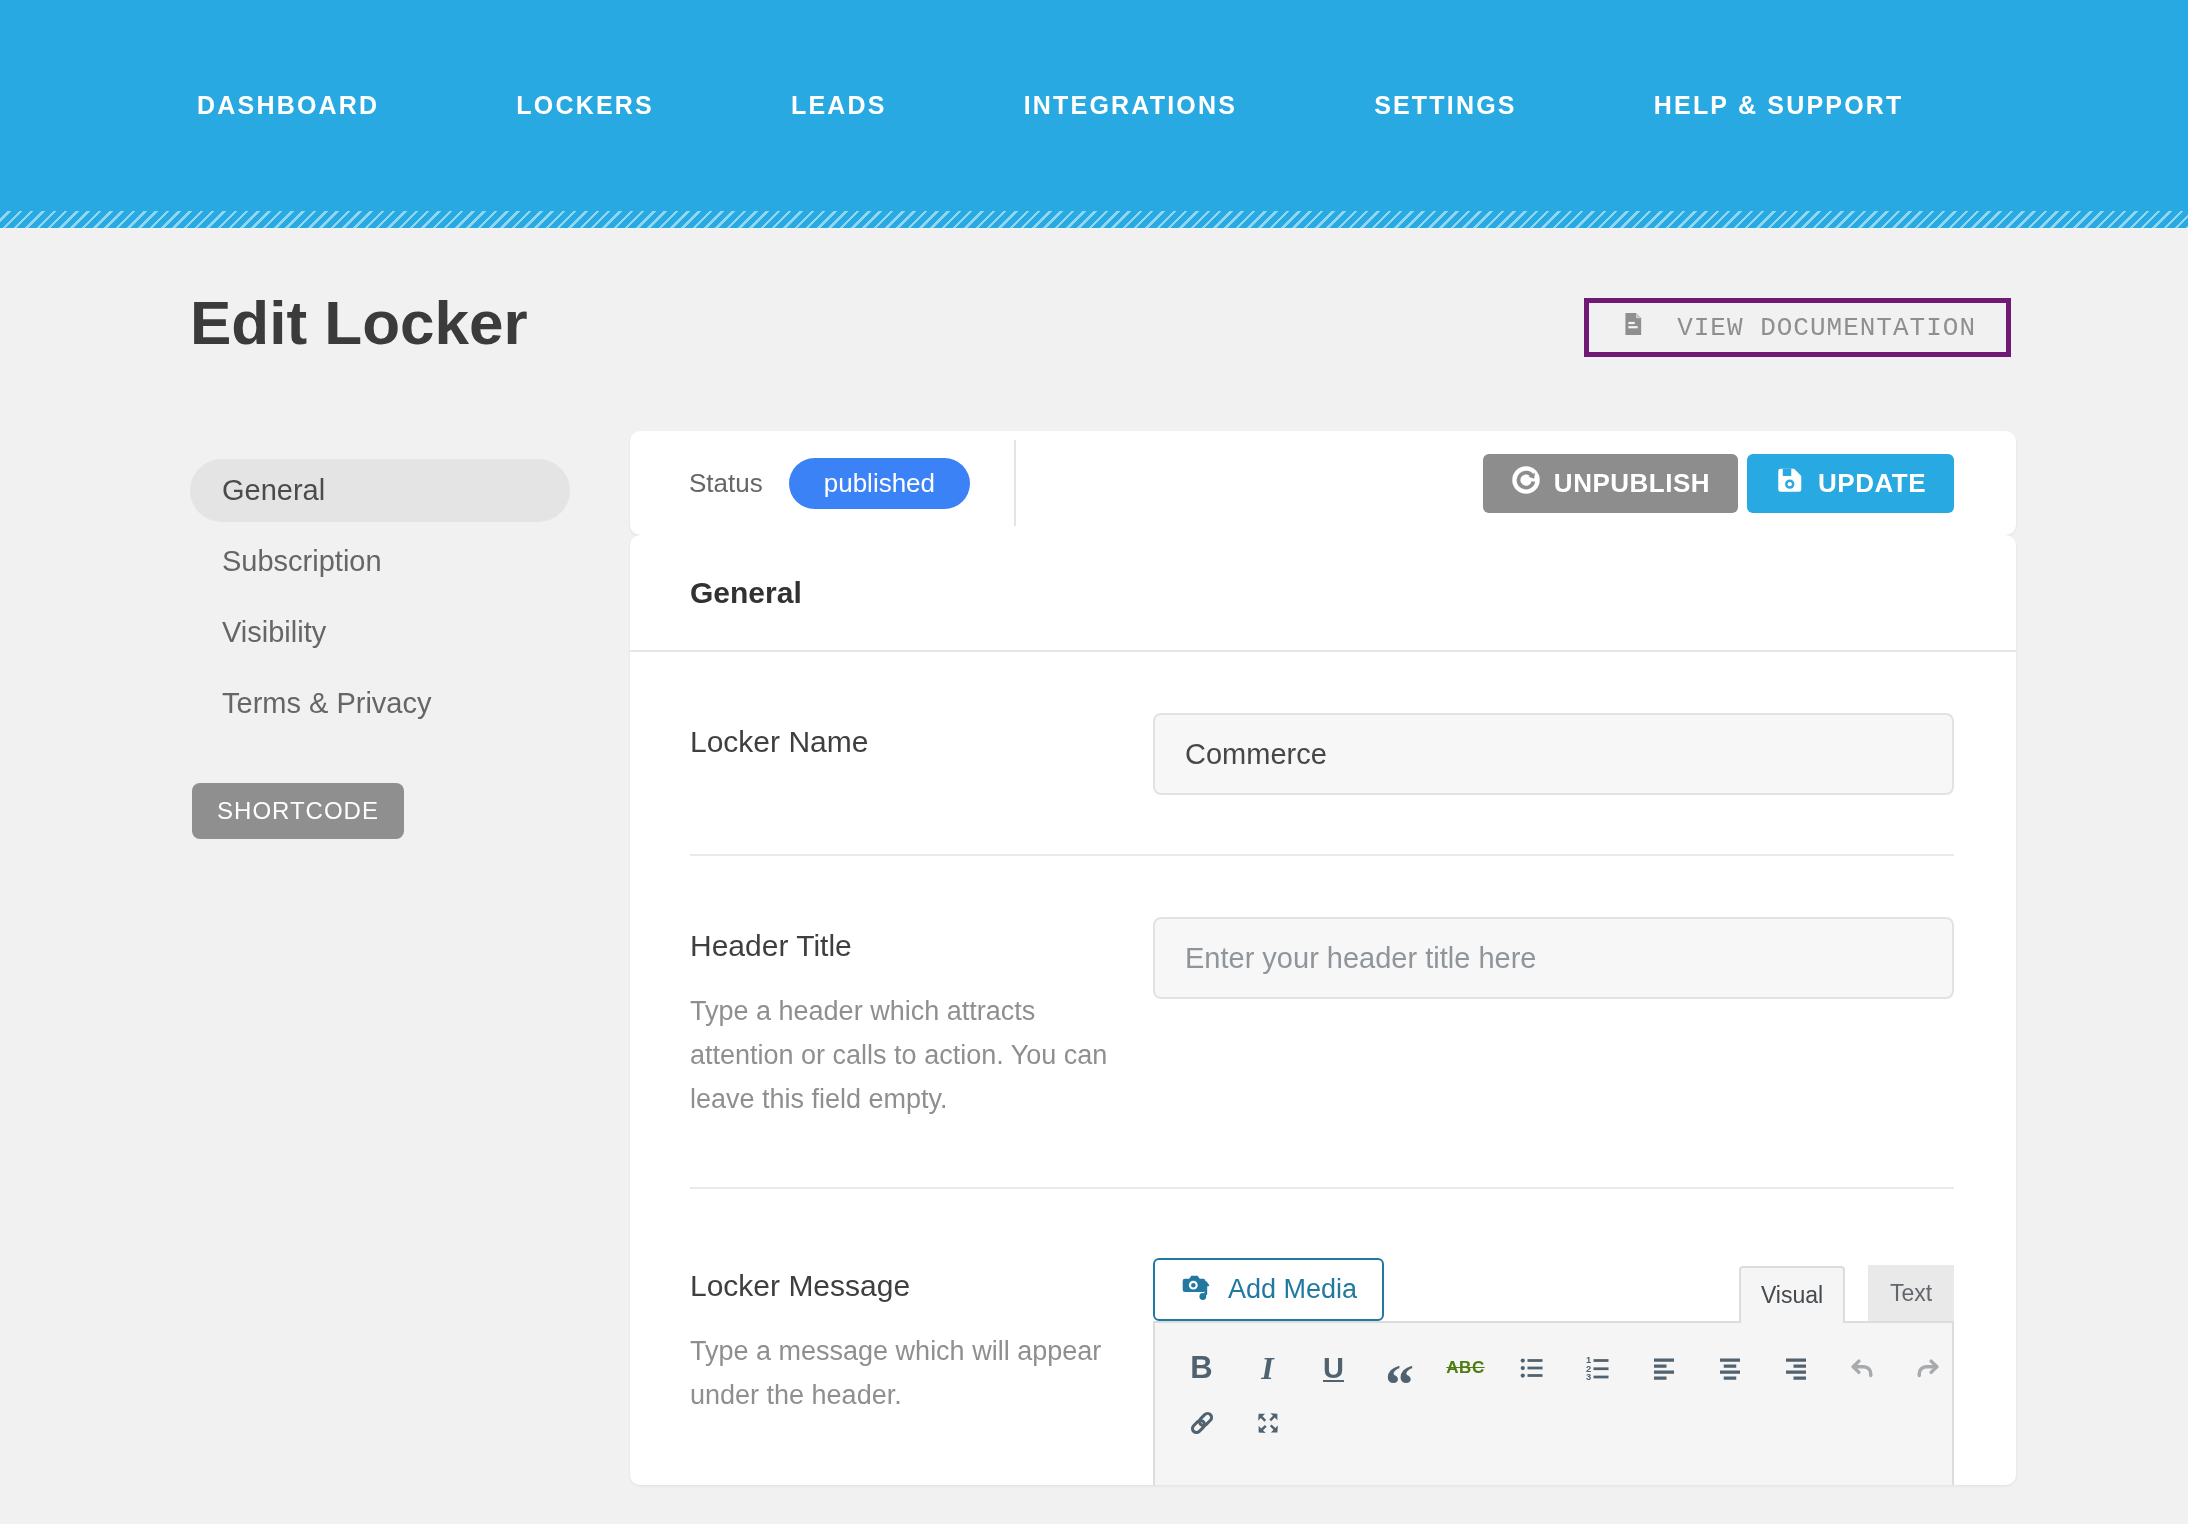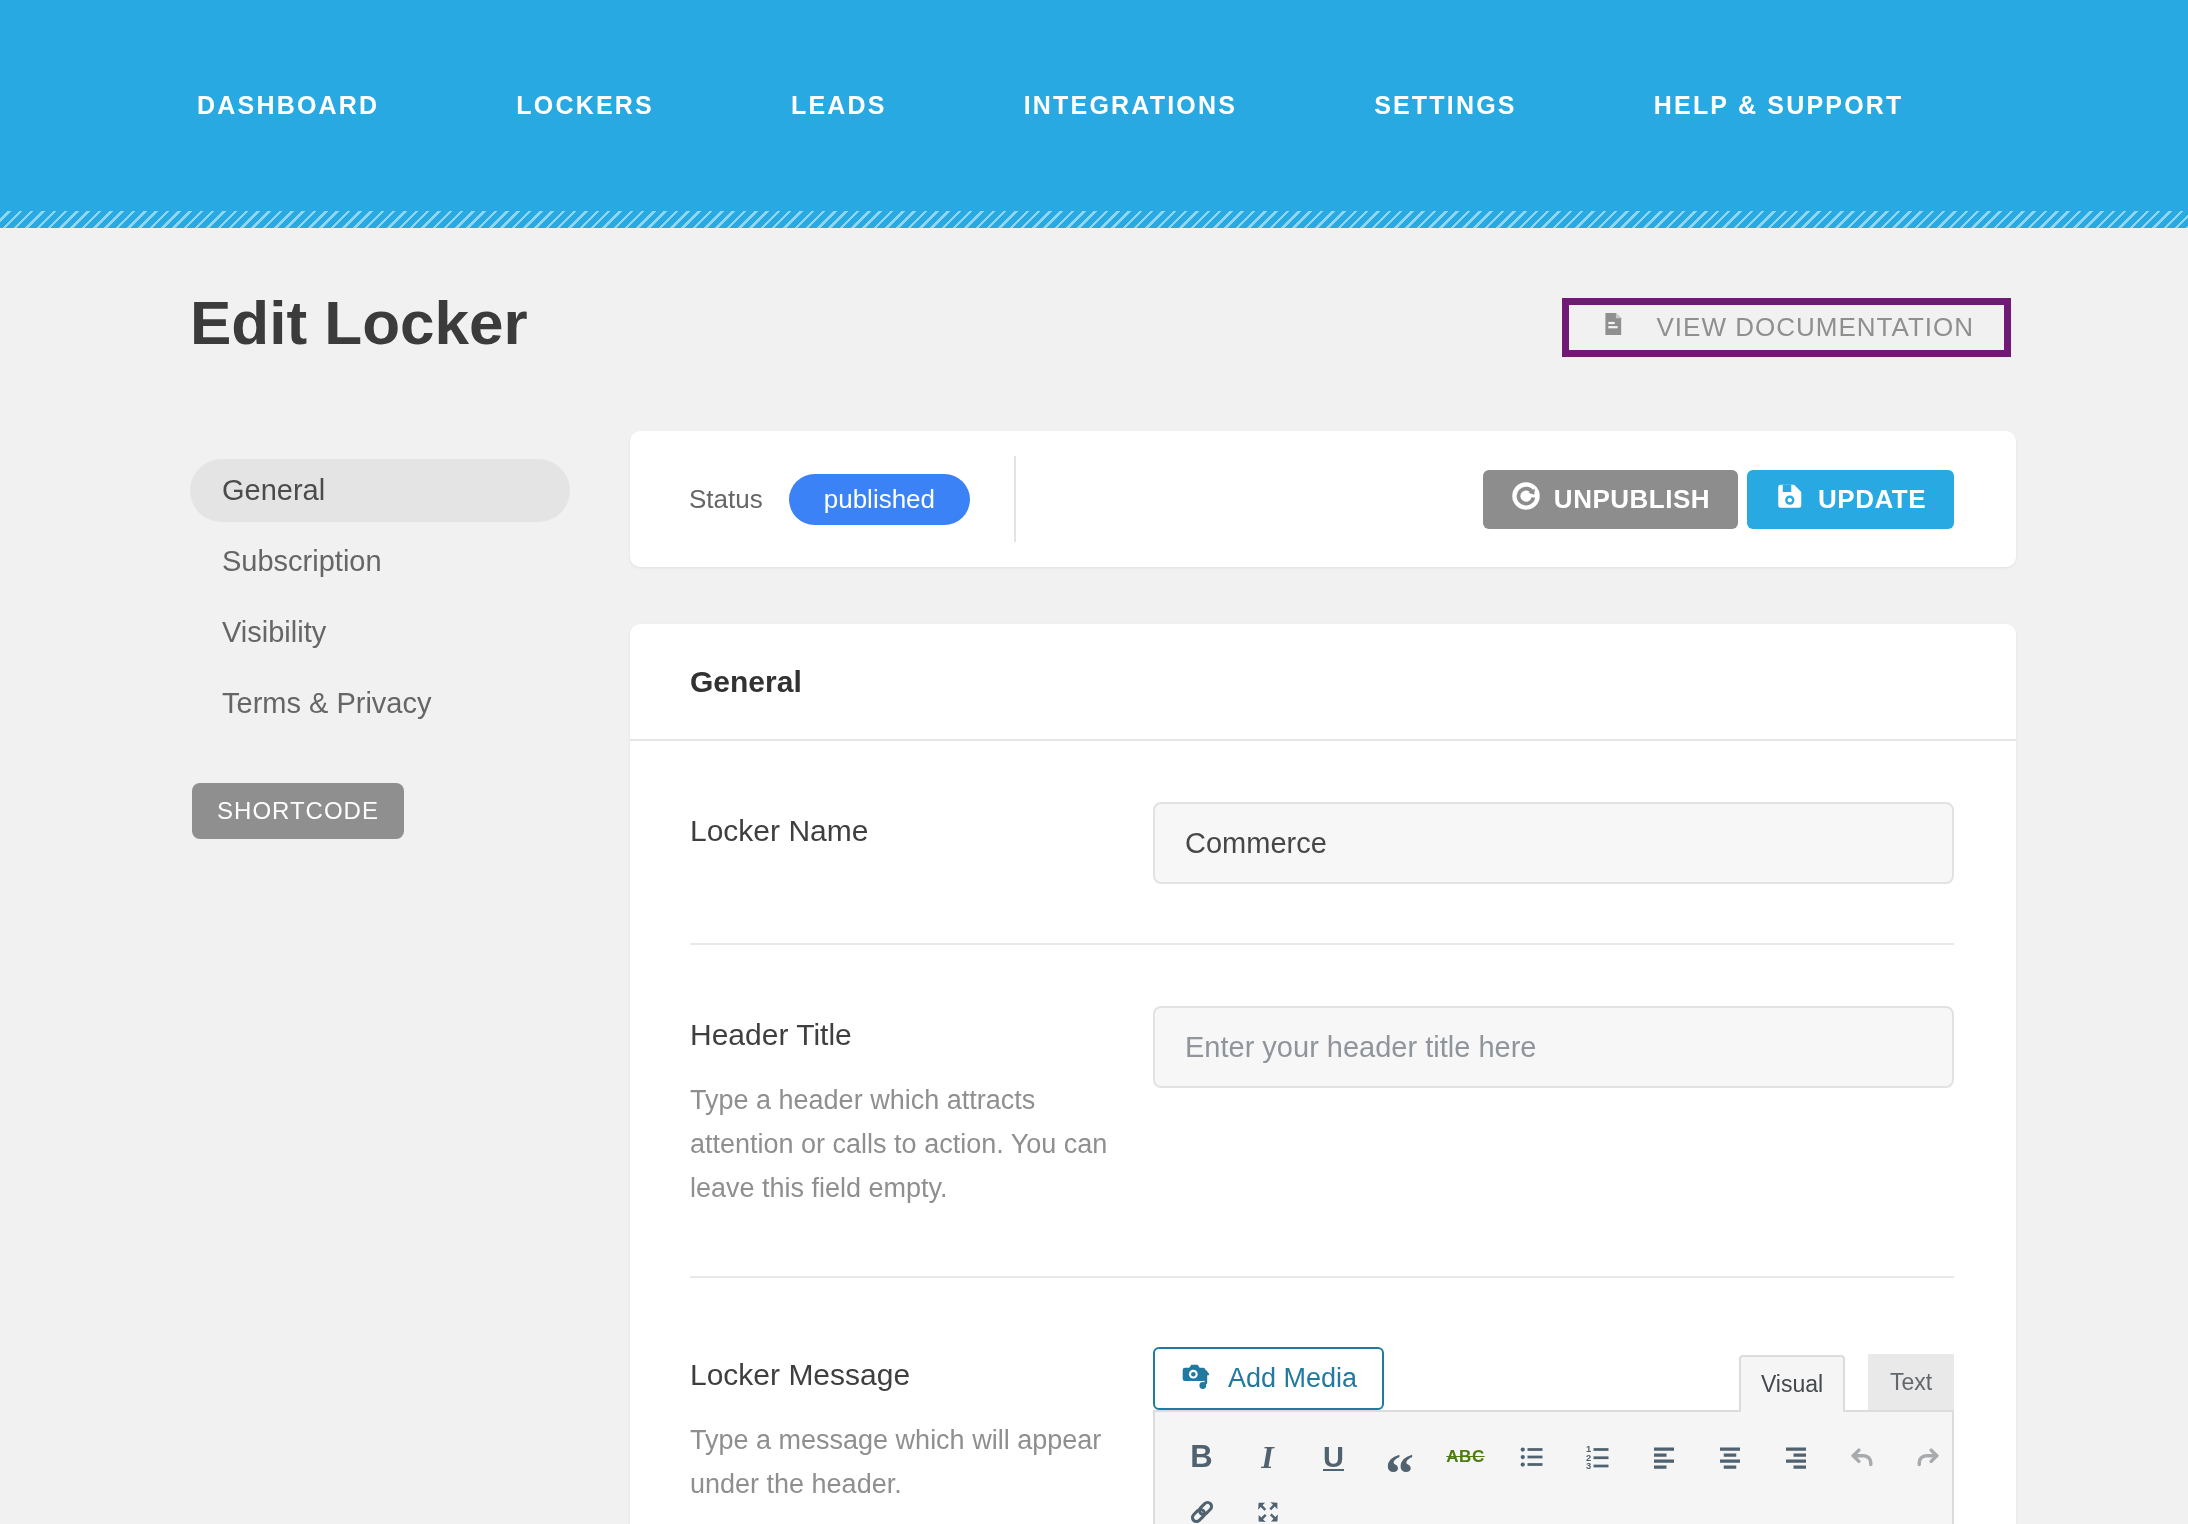--- a/index.html
+++ b/index.html
@@ -14,38 +14,38 @@
   .nav a { color:#ffffff; font-size:25px; font-weight:700; letter-spacing:2.2px;
            text-decoration:none; cursor:pointer; }
   .nav-hatch { height:17px;
     background:repeating-linear-gradient(135deg,#29a9e1 0 5.5px,#8fd6f2 5.5px 8px); }
   
   .page { padding:0 177px 0 190px; position:relative; }
   .header-row { position:relative; margin-top:59px; height:76px; }
   .page-title { font-size:62px; font-weight:700; color:#3b3b3b; }
   .view-doc { position:absolute; top:11px; right:0; height:59px;
     display:flex; align-items:center; gap:30px; padding:0 30px;
-    border:7px solid #701a75; background:transparent; color:#8f8f8f;
+    border:5px solid #701a75; background:transparent; color:#8f8f8f;
     font-size:26px; letter-spacing:1px; cursor:pointer;
-    font-family:Liberation Sans, sans-serif; }
+    font-family:Liberation Mono, monospace; }
   .content-row { display:flex; margin-top:68px; }
   
   .sidebar { width:380px; margin-right:60px; flex:none; padding-top:28px; }
   .side-item { height:63px; display:flex; align-items:center; padding-left:32px;
     font-size:29px; color:#666666; border-radius:32px; margin-bottom:8px; cursor:pointer; }
   .side-item.active { background:#e4e4e5; color:#4b4b4b; }
   .shortcode-btn { margin-top:40px; margin-left:2px; width:212px; height:56px;
     border:none; border-radius:8px; background:#8f8f8f; color:#ffffff;
     font-size:24px; letter-spacing:1px; cursor:pointer; font-family:inherit; }
   
   .main { flex:1; }
   .card { background:#ffffff; border-radius:10px; box-shadow:0 1px 3px rgba(0,0,0,.07); }
   
-  .status-card { height:136px; display:flex; align-items:center;
-    padding:0 62px 0 59px; margin-bottom:57px; }
+  .status-card { height:104px; display:flex; align-items:center;
+    padding:0 62px 0 59px; }
   .status-label { font-size:26px; color:#666666; }
   .status-pill { margin-left:26px; height:51px; border-radius:26px; padding:0 35px;
     background:#3b82f6; color:#ffffff; font-size:26px; display:flex; align-items:center; }
   .v-divider { width:2px; height:86px; background:#e4e4e4; margin-left:44px; }
   .flex-spacer { flex:1; }
   .btn { height:59px; border:none; border-radius:6px; color:#ffffff;
     font-size:26px; font-weight:600; letter-spacing:.5px; display:flex;
     align-items:center; gap:13px; padding:0 28px; cursor:pointer; font-family:inherit; }
   .btn-unpublish { background:#8d8d8d; }
   .btn-update { background:#29a9e1; margin-left:9px; }

